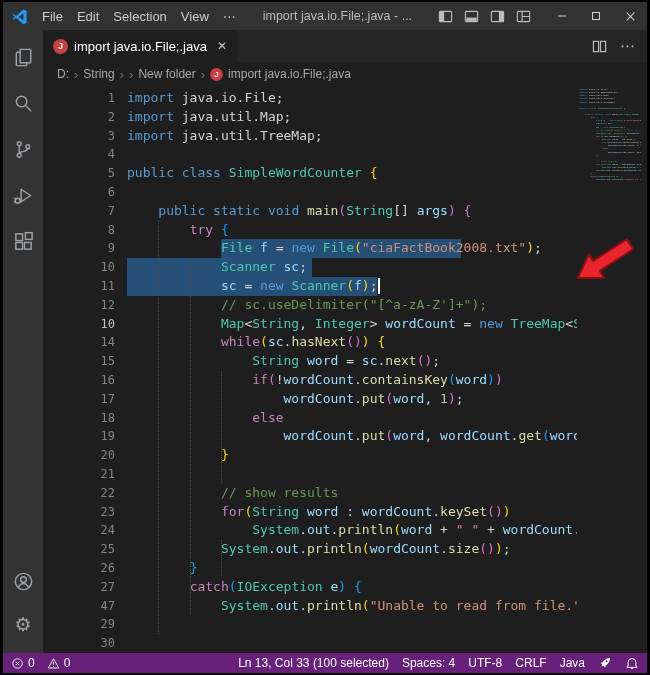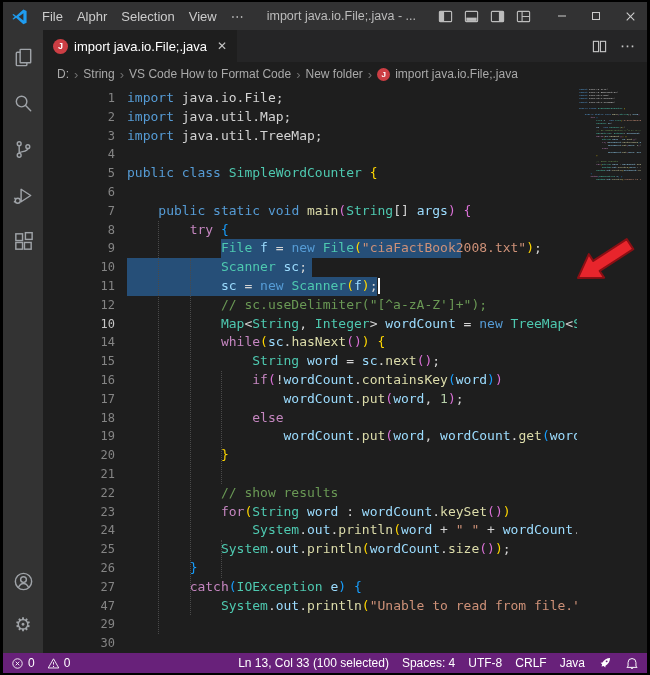--- a/index.html
+++ b/index.html
@@ -73,21 +73,21 @@
 <div class="window">
 
   <div class="titlebar">
     <span class="logo">
       <svg width="17" height="17" viewBox="0 0 24 24">
           <path fill="#1f9cf0" fill-rule="evenodd" d="M17.5 2 7.2 11.4 3.6 8.6 2 9.4 5.4 12.5 2 15.6 3.6 16.4 7.2 13.6 17.5 23 22 20.7 V4.3 Z M17.5 7.3 v10.4 L10.8 12.5 Z"></path>
         </svg>
     </span>
     <nav class="menus">
       <span class="menu">File</span>
-      <span class="menu">Alphr</span>
+      <span class="menu">Edit</span>
       <span class="menu">Selection</span>
       <span class="menu">View</span>
       <span class="menu">⋯</span>
     </nav>
     <div class="title">import java.io.File;.java - ...</div>
     <div class="layout-controls">
       <span>
         <svg width="15" height="15" viewBox="0 0 16 16" fill="none" stroke="#bdbdbd" stroke-width="1.2">
             <rect x="1.5" y="2.5" width="13" height="11" rx="1"></rect>
             <rect x="1.5" y="2.5" width="5" height="11" fill="#bdbdbd" stroke="none"></rect>
@@ -198,21 +198,20 @@
           </span>
           <span>⋯</span>
         </div>
       </div>
 
       <div class="breadcrumb">
         <span>D:</span>
         <span class="bc-sep">›</span>
         <span>String</span>
         <span class="bc-sep">›</span>
-        <span>VS Code How to Format Code</span>
         <span class="bc-sep">›</span>
         <span>New folder</span>
         <span class="bc-sep">›</span>
         <span class="bc-file">
           <span class="java-badge small">J</span>
           <span>import java.io.File;.java</span>
         </span>
       </div>
 
       <div class="editor">

